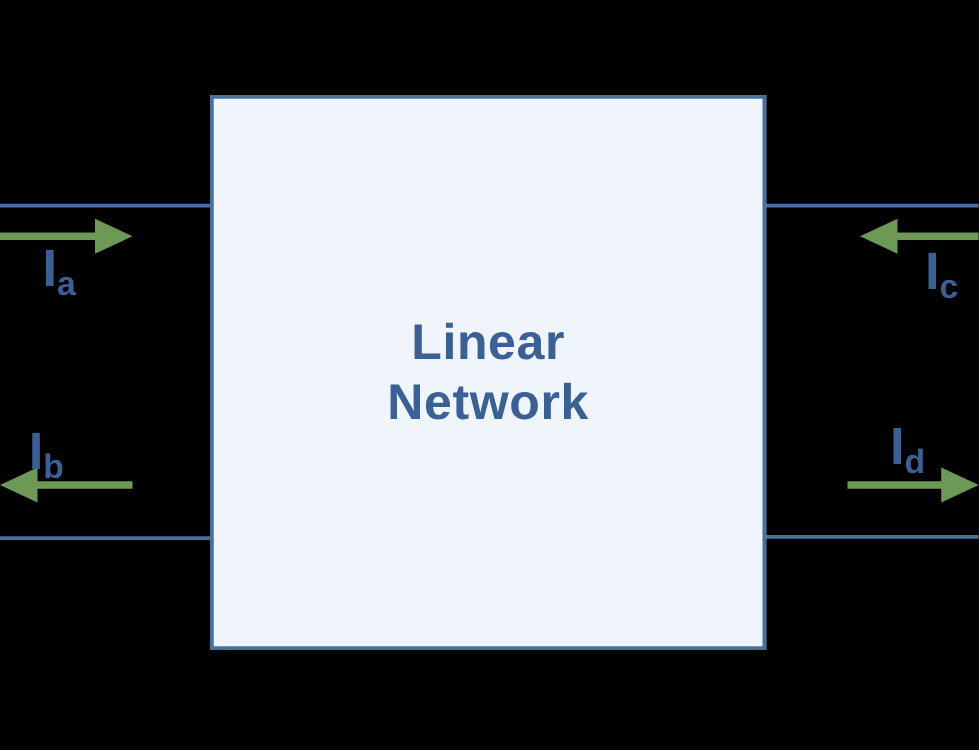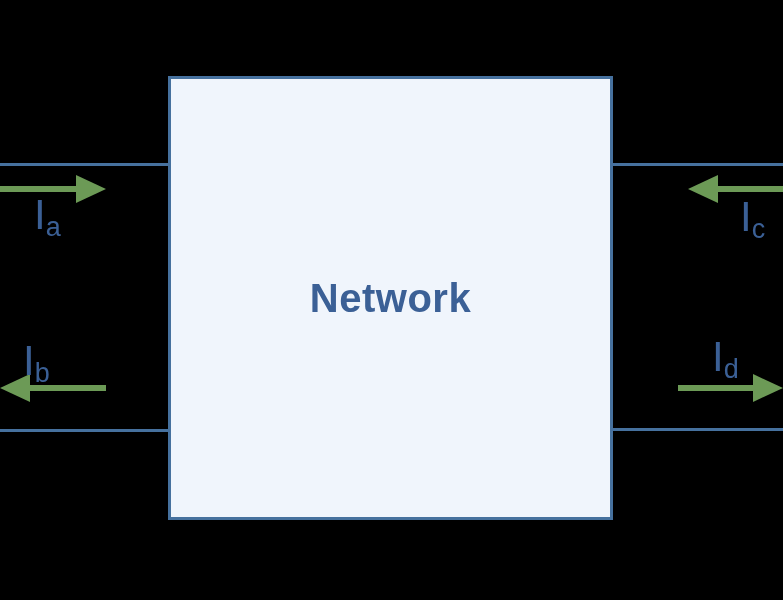--- a/index.html
+++ b/index.html
@@ -58,21 +58,21 @@
   .arrow-ic{left:688px;top:175px;width:95px;}
   .arrow-ic .shaft{left:26px;width:69px;}
   .arrow-ic .head{left:0;border-right:30px solid var(--arrow,#6C9A56);}
   .arrow-id{left:678px;top:374px;width:105px;}
   .arrow-id .shaft{left:0;width:79px;}
   .arrow-id .head{left:75px;border-left:30px solid var(--arrow,#6C9A56);}
   
   .current-label{
     position:absolute;
     color:var(--text,#3B6096);
-    font-weight:normal;font-size:42px;line-height:42px;
+    font-weight:bold;font-size:42px;line-height:42px;
     white-space:nowrap;
   }
   .current-label .sub{
     font-size:27px;
     vertical-align:-7px;
   }
   .label-ia{left:34px;top:194px;}
   .label-ib{left:23px;top:340px;}
   .label-ic{left:740px;top:196px;}
   .label-id{left:712px;top:336px;}
@@ -82,21 +82,22 @@
 
 <div class="canvas">
 
   <div class="wire wire-left-top"></div>
   <div class="wire wire-left-bottom"></div>
   <div class="wire wire-right-top"></div>
   <div class="wire wire-right-bottom"></div>
 
   <div class="network-box">
     <div class="network-title">
-      <span>Network</span><br>
+      <span>Linear</span><br>
+      <span>Network</span>
     </div>
   </div>
 
   <div class="arrow arrow-ia">
     <div class="shaft"></div>
     <div class="head"></div>
   </div>
   <div class="arrow arrow-ib">
     <div class="shaft"></div>
     <div class="head"></div>

